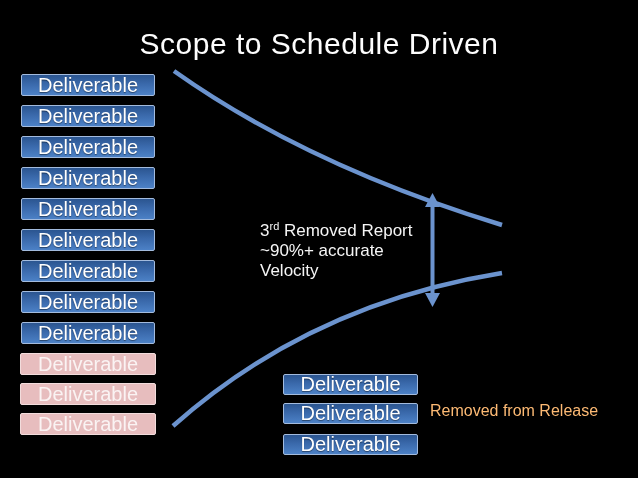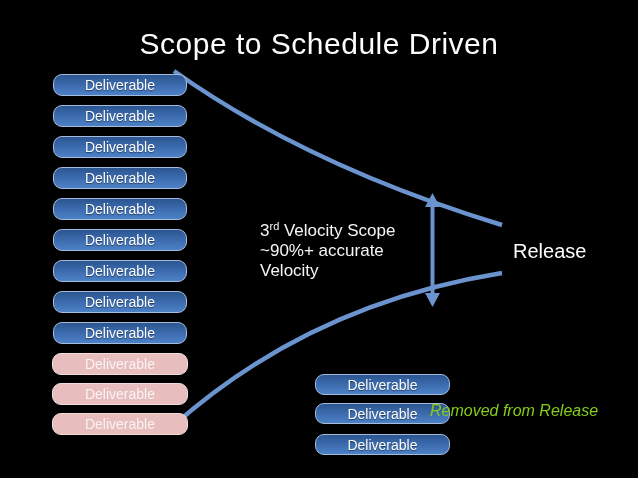--- a/index.html
+++ b/index.html
@@ -14,24 +14,23 @@
     position:absolute;
     left:0;top:27px;width:638px;
     text-align:center;
     color:#fdfdfd;
     font-size:30px;
     letter-spacing:0.5px;
   }
   .box{
     position:absolute;
     display:flex;align-items:center;justify-content:center;
-    font-size:14px;
-    border-radius:9px;
+    font-size:20px;
+    border-radius:2px;
     box-sizing:border-box;
-    margin-left:32px;
   }
   .box.blue{
     left:21px;width:134px;height:22px;
     background:linear-gradient(180deg,#2b5590 0%,#3a69ab 45%,#4c81c6 100%);
     border:1px solid #a3bbdd;
     color:#ffffff;
     text-shadow:0 1px 1px rgba(0,0,0,.45);
   }
   .box.pink{
     left:20px;width:136px;height:22px;
@@ -53,24 +52,23 @@
   .release-label{
     position:absolute;
     left:513px;top:240px;
     color:#fdfdfd;
     font-size:20px;
     white-space:nowrap;
   }
   .removed-label{
     position:absolute;
     left:430px;top:402px;
-    color:#84cc16;
+    color:#fdba74;
     font-size:16px;
     white-space:nowrap;
-    font-style:italic;
   }
 </style>
 </head>
 <body>
 
 <div class="slide">
 
   <svg class="overlay" width="638" height="478" viewBox="0 0 638 478">
     <path d="M 174 71 Q 308 166 502 225" fill="none" stroke="#6b93ce" stroke-width="4.5"></path>
     <path d="M 173 426 Q 310 304 502 273" fill="none" stroke="#6b93ce" stroke-width="4.5"></path>
@@ -90,26 +88,25 @@
   <div class="box blue" style="top:198px">Deliverable</div>
   <div class="box blue" style="top:229px">Deliverable</div>
   <div class="box blue" style="top:260px">Deliverable</div>
   <div class="box blue" style="top:291px">Deliverable</div>
   <div class="box blue" style="top:322px">Deliverable</div>
   <div class="box pink" style="top:353px">Deliverable</div>
   <div class="box pink" style="top:383px">Deliverable</div>
   <div class="box pink" style="top:413px">Deliverable</div>
 
   <div class="annotation">
-    <div><span>3</span><sup>rd</sup><span> Velocity Scope</span></div>
+    <div><span>3</span><sup>rd</sup><span> Removed Report</span></div>
     <div>~90%+ accurate</div>
     <div>Velocity</div>
   </div>
 
-  <div class="release-label">Release</div>
 
   <div class="box blue mid" style="top:374px">Deliverable</div>
   <div class="box blue mid" style="top:403px">Deliverable</div>
   <div class="box blue mid" style="top:434px">Deliverable</div>
 
   <div class="removed-label">Removed from Release</div>
 
 </div>
 
 </body></html>

